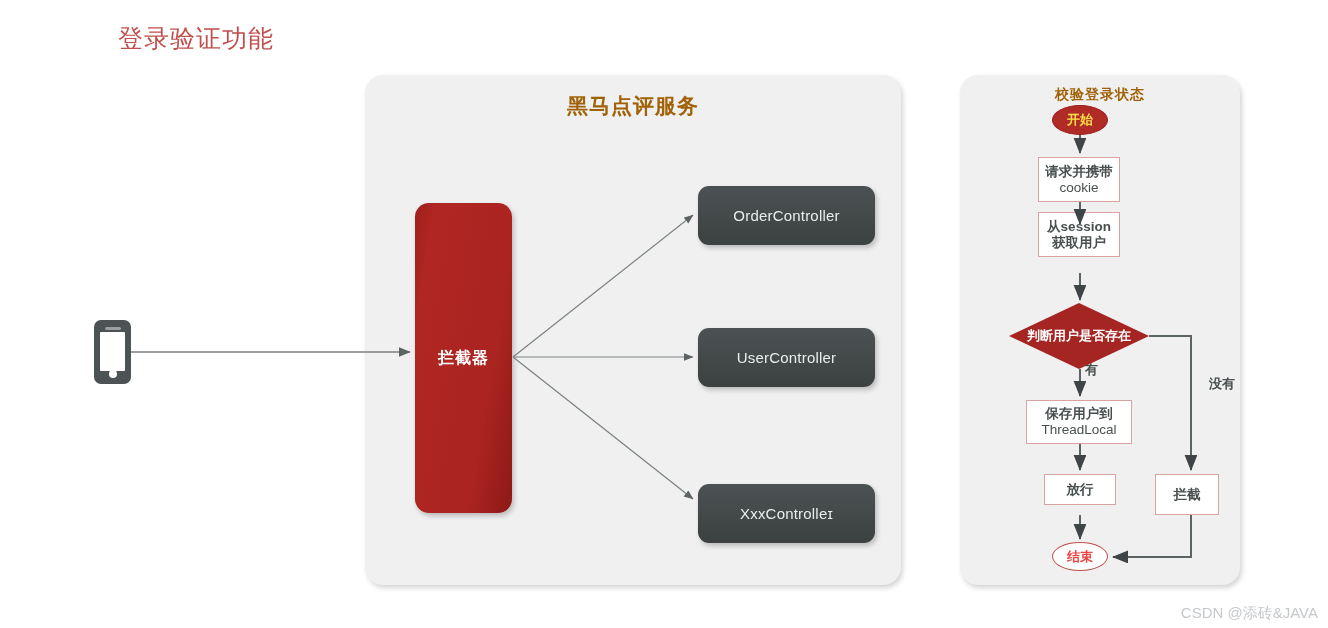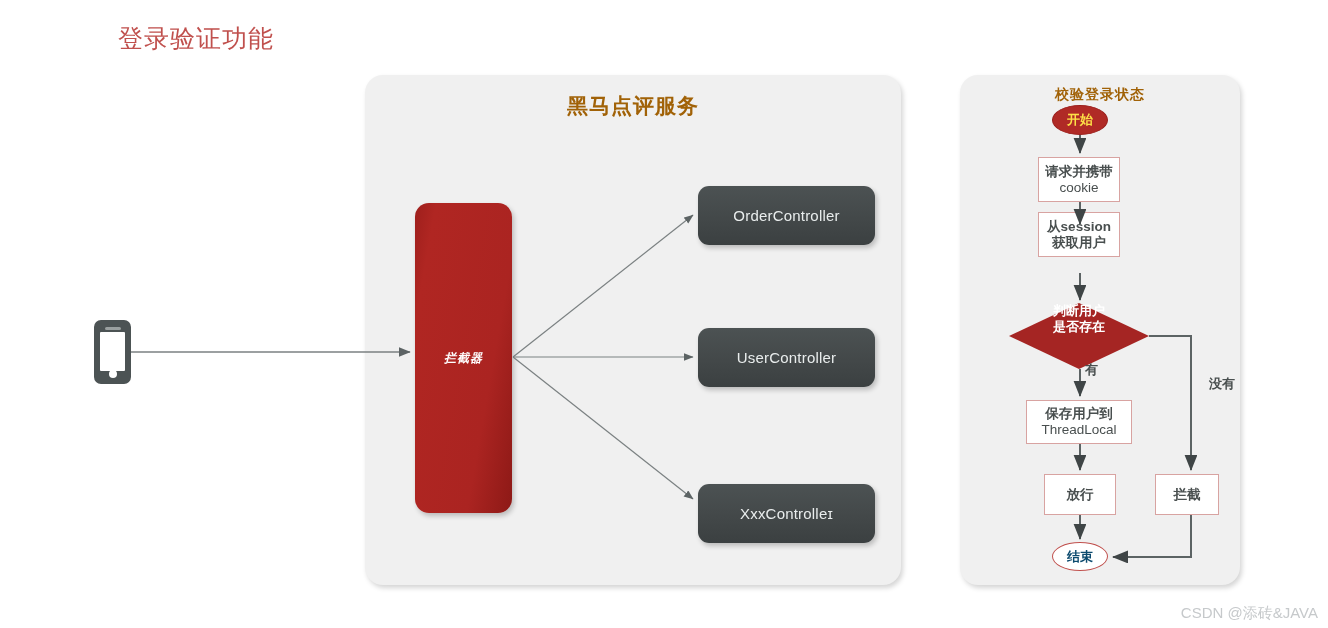--- a/index.html
+++ b/index.html
@@ -116,24 +116,23 @@
     height: 310px;
     background: linear-gradient(100deg, #9e1f1c 0%, #b02622 14%, #ab2421 70%, #8d1916 100%);
     border-radius: 14px;
     box-shadow: 2px 3px 5px rgba(0,0,0,0.22);
     display: flex;
     align-items: center;
     justify-content: center;
   }
   #interceptor-label {
     color: #ffffff;
-    font-size: 12px;
+    font-size: 16px;
     font-weight: bold;
     letter-spacing: 1px;
-    font-style: italic;
   }
 
   
   .controller-box {
     position: absolute;
     left: 698px;
     width: 177px;
     height: 59px;
     background: linear-gradient(180deg, #4c5253 0%, #434849 55%, #3b4041 100%);
     border-radius: 11px;
@@ -175,21 +174,21 @@
     border: 1px solid #9a201d;
     border-radius: 50%;
     color: #fde047;
     font-size: 13px;
     font-weight: bold;
   }
   .flow-terminator-open {
     background: #ffffff;
     border: 1.5px solid #c0504d;
     border-radius: 50%;
-    color: #0c4a6e;
+    color: #ef4444;
     font-size: 13px;
     font-weight: bold;
   }
   .flow-rect {
     background: #ffffff;
     border: 1.4px solid #d8a3a1;
     border-radius: 0;
     color: #494f4f;
     font-size: 13.5px;
   }
@@ -203,34 +202,35 @@
   .flow-diamond-shape {
     position: absolute;
     inset: 0;
     background: #a52523;
     clip-path: polygon(50% 0%, 100% 50%, 50% 100%, 0% 50%);
   }
   .flow-diamond-label {
     position: absolute;
     inset: 0;
     display: flex;
-    flex-direction: column;
+    flex-direction: row;
     align-items: center;
+    justify-content: center;
     color: #ffffff;
     font-size: 13px;
     font-weight: bold;
     line-height: 1.2;
   }
 
   #node-start    { left: 1052px; top: 105px;  width: 56px;  height: 30px; }
   #node-request  { left: 1038px; top: 157px;  width: 82px;  height: 45px; }
   #node-session  { left: 1038px; top: 212px;  width: 82px;  height: 45px; }
   #node-decision { left: 1009px; top: 303px; }
   #node-save     { left: 1026px; top: 400px;  width: 106px; height: 44px; }
-  #node-pass     { left: 1044px; top: 474px;  width: 72px;  height: 41px; }
+  #node-pass     { left: 1044px; top: 474px;  width: 72px;  height: 31px; }
   #node-block    { left: 1155px; top: 474px;  width: 64px;  height: 41px; }
   #node-end      { left: 1052px; top: 542px;  width: 56px;  height: 29px; }
 
   .branch-label {
     position: absolute;
     color: #494f4f;
     font-size: 13px;
     font-weight: bold;
     white-space: nowrap;
   }

